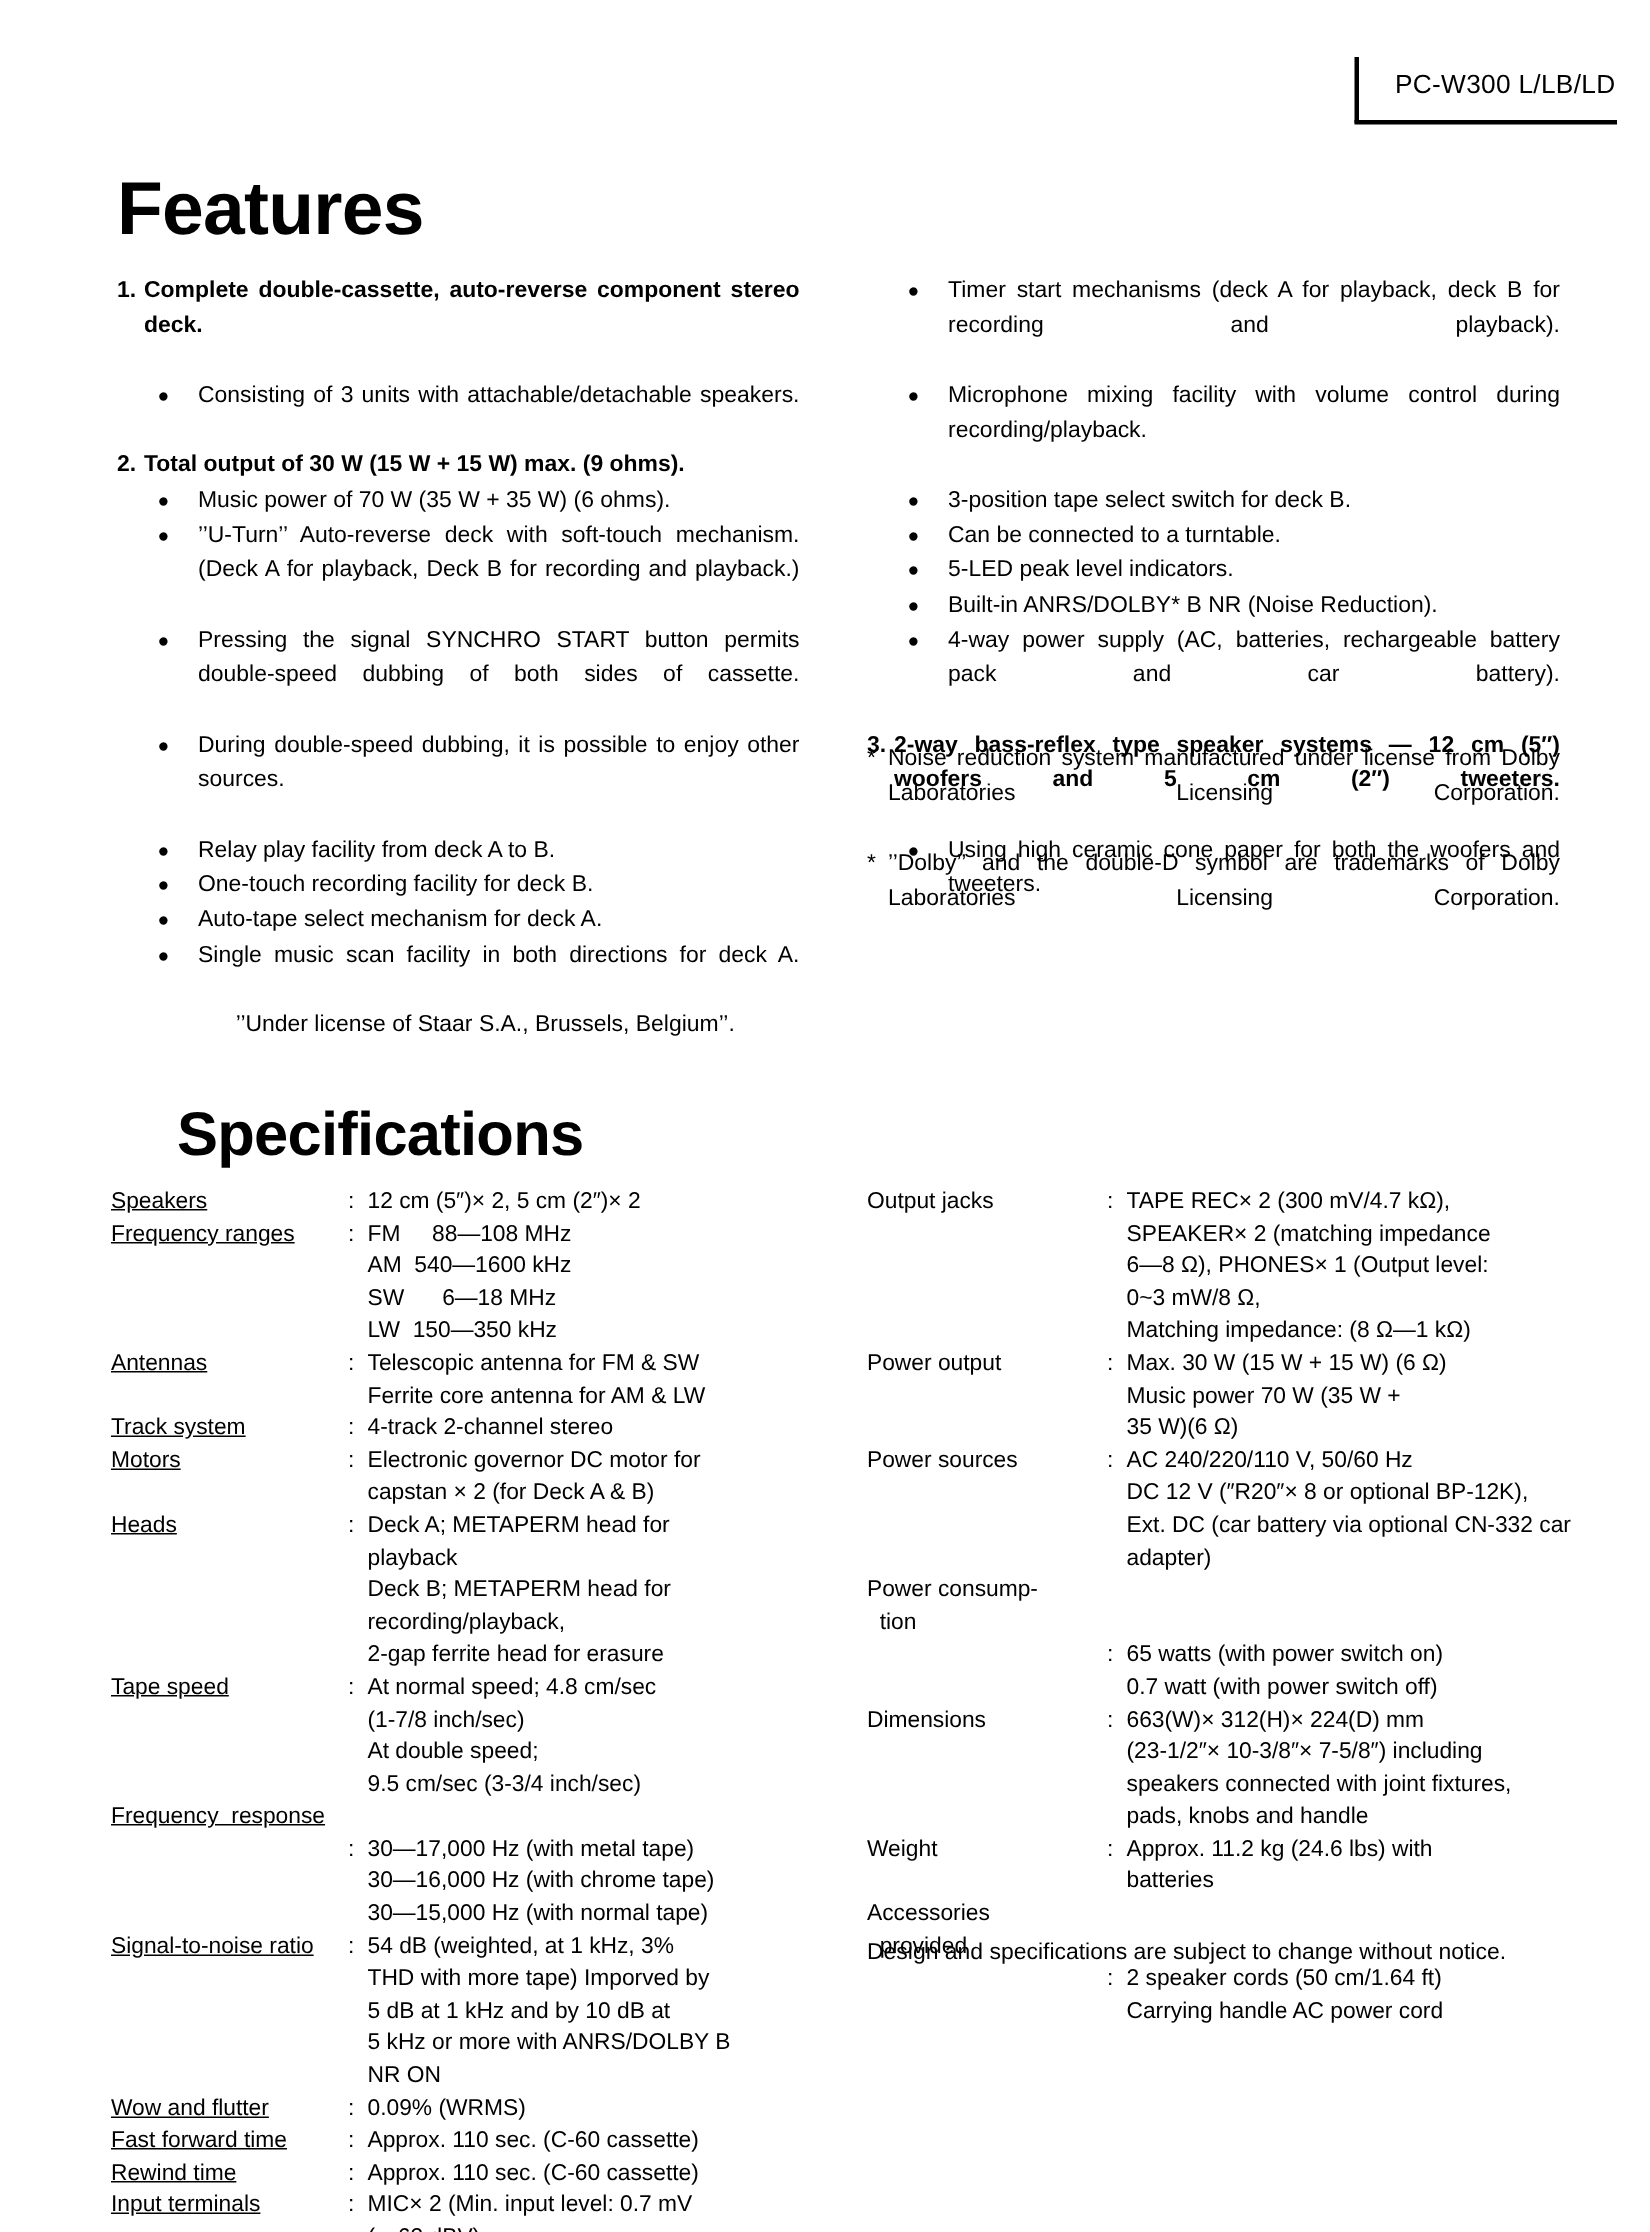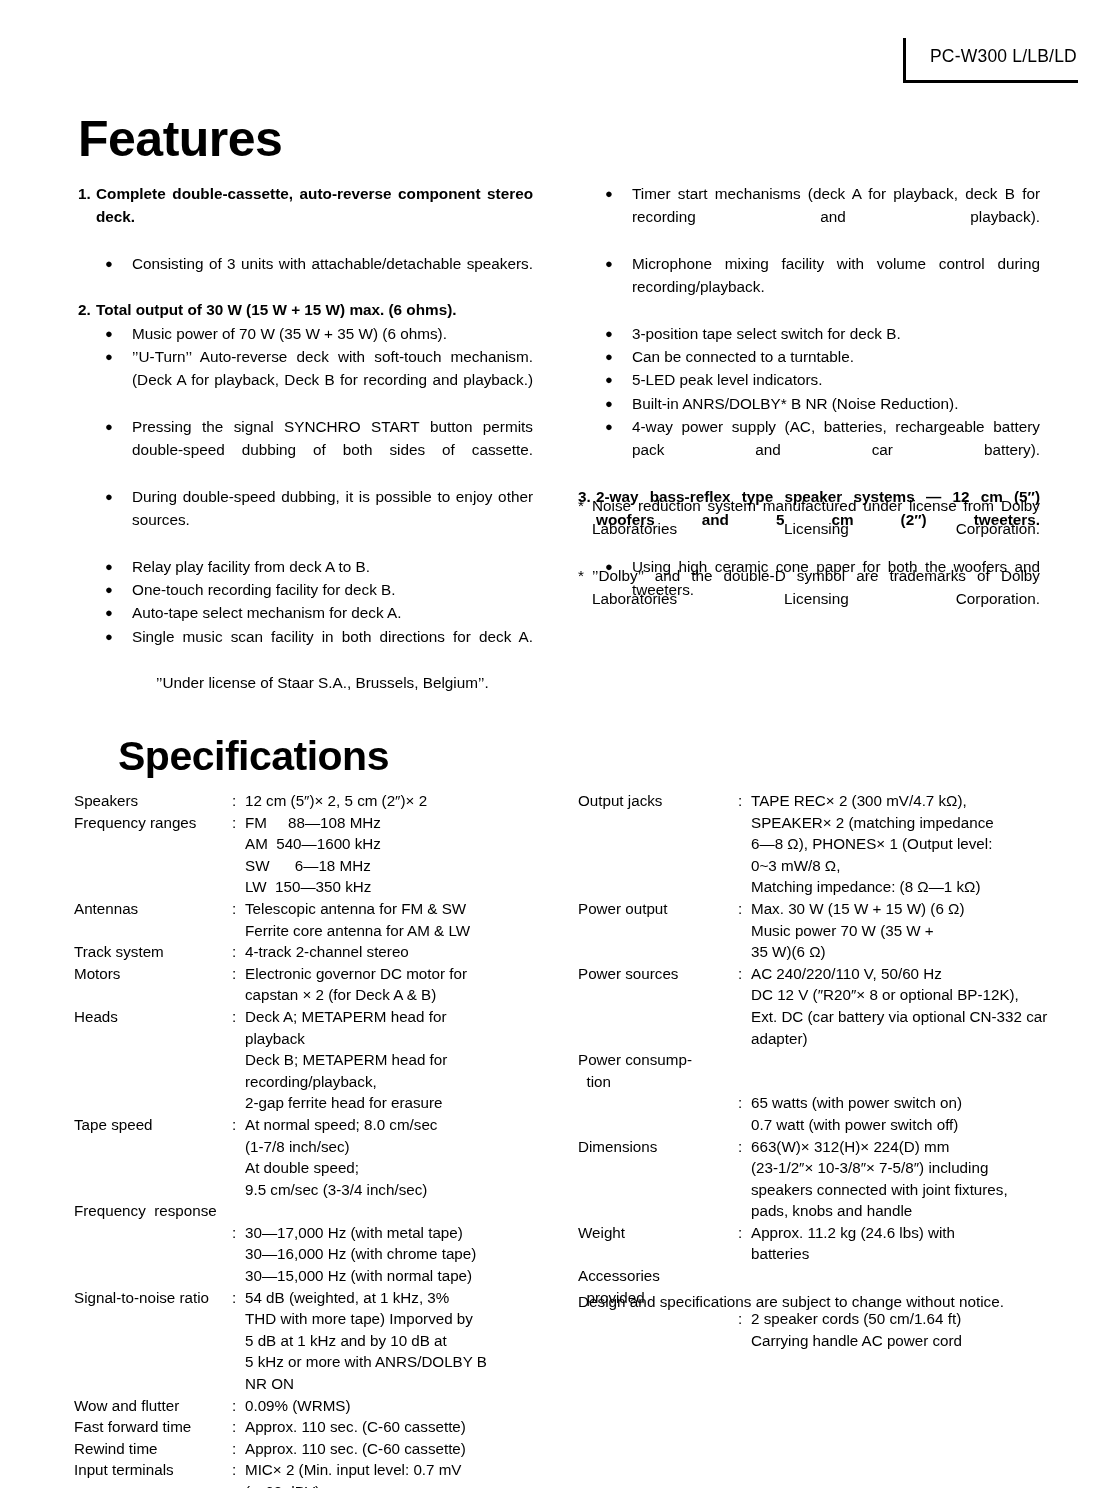--- a/index.html
+++ b/index.html
@@ -39,38 +39,38 @@
   .num-item.j .txt::after{content:"";display:inline-block;width:100%;}
 
   .bul-item{
     position:relative;padding-left:27px;margin-left:27px;
   }
   .bul-item .dot{position:absolute;left:0;top:0;font-size:13px;line-height:23.3px;}
   .bul-item .txt{display:block;}
   .bul-item.j .txt{text-align:justify;}
   .bul-item.j .txt::after{content:"";display:inline-block;width:100%;}
 
-  .plain-line{margin-left:78px;}
+  .plain-line{margin-left:36px;text-align:center;}
 
   
   .footnotes{position:absolute;left:578px;top:494px;width:462px;font-size:15.3px;line-height:23.3px;}
   .fn{position:relative;padding-left:14px;}
   .fn .star{position:absolute;left:0;top:0;}
   .fn .txt{display:block;}
   .fn.j .txt{text-align:justify;}
   .fn.j .txt::after{content:"";display:inline-block;width:100%;}
 
   
   .spec{position:absolute;font-size:15.2px;line-height:21.6px;}
   .spec-left{left:74px;top:790px;width:470px;}
   .spec-right{left:578px;top:790px;width:470px;}
 
   .srow{display:flex;align-items:flex-start;}
   .slabel{flex:0 0 auto;white-space:pre;}
-  .spec-left .slabel{width:158px;}
+  .spec-left .slabel{width:158px;text-decoration:underline;}
   .spec-right .slabel{width:160px;}
   .scolon{flex:0 0 auto;width:13px;}
   .sval{flex:1 1 auto;}
   .sval div{white-space:pre-wrap;}
 
   
   .srow.stacked{display:block;}
   .srow.stacked .slabel{display:block;width:auto;}
   .srow.stacked .valrow{display:flex;align-items:flex-start;}
   .srow.stacked .valrow .pad{flex:0 0 auto;}
@@ -97,21 +97,21 @@
       <div class="num-item j">
         <span class="num">1.</span>
         <span class="txt">Complete double-cassette, auto-reverse component stereo deck.</span>
       </div>
       <div class="bul-item j">
         <span class="dot">●</span>
         <span class="txt">Consisting of 3 units with attachable/detachable speakers.</span>
       </div>
       <div class="num-item">
         <span class="num">2.</span>
-        <span class="txt">Total output of 30 W (15 W + 15 W) max. (6 ohms).</span>
+        <span class="txt">Total output of 30 W (15 W + 15 W) max. (9 ohms).</span>
       </div>
       <div class="bul-item">
         <span class="dot">●</span>
         <span class="txt">Music power of 70 W (35 W + 35 W) (6 ohms).</span>
       </div>
       <div class="bul-item j">
         <span class="dot">●</span>
         <span class="txt">’’U-Turn’’ Auto-reverse deck with soft-touch mechanism. (Deck A for playback, Deck B for recording and playback.)</span>
       </div>
       <div class="bul-item j">
@@ -238,21 +238,21 @@
           <div>Deck A; METAPERM head for</div>
           <div>playback</div>
           <div>Deck B; METAPERM head for recording/playback,</div>
           <div>2-gap ferrite head for erasure</div>
         </div>
       </div>
       <div class="srow">
         <div class="slabel">Tape speed</div>
         <div class="scolon">:</div>
         <div class="sval">
-          <div>At normal speed; 8.0 cm/sec</div>
+          <div>At normal speed; 4.8 cm/sec</div>
           <div>(1-7/8 inch/sec)</div>
           <div>At double speed;</div>
           <div>9.5 cm/sec (3-3/4 inch/sec)</div>
         </div>
       </div>
       <div class="srow stacked">
         <div class="slabel">Frequency  response</div>
         <div class="valrow">
           <div class="pad"></div>
           <div class="scolon">:</div>

